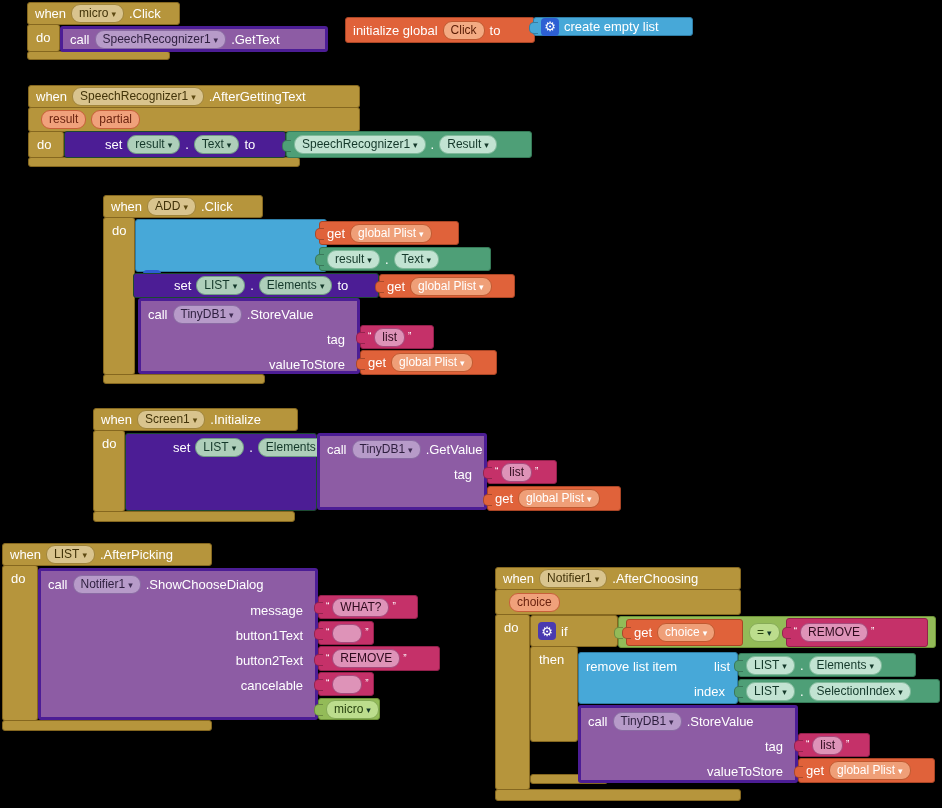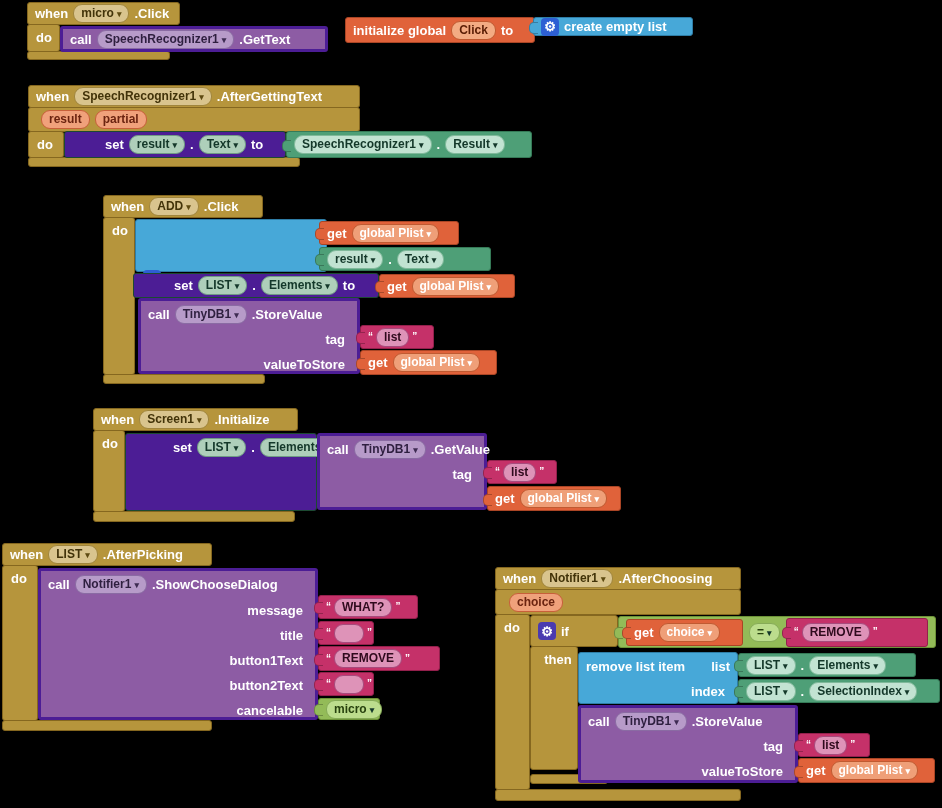--- a/index.html
+++ b/index.html
@@ -1,18 +1,18 @@
 <!DOCTYPE html>
 <html><head>
 <meta charset="utf-8">
 <style>
   html,body{margin:0;padding:0;background:#000;}
   #canvas{position:relative;width:942px;height:808px;background:#000;overflow:hidden;
           font-family:"Liberation Sans",sans-serif;font-size:13px;color:#fff;}
-  .abs{position:absolute;box-sizing:border-box;font-weight:bold;}
+  .abs{position:absolute;box-sizing:border-box;}
   .row{display:flex;align-items:center;gap:5px;padding:0 7px;white-space:nowrap;}
   .grp{position:absolute;}
   
   .gold{background:#b6953c;border:1px solid #85671f;border-radius:3px;}
   .purple{background:#8d5ca4;border:3px solid #4c1d95;border-radius:3px;}
   .dgreen{background:#4c1d95;border:1px solid #1c4a31;border-radius:3px;padding-left:40px;}
   .green{background:#4e9f77;border:1px solid #357a57;border-radius:3px;}
   .blue{background:#47a8d8;border:1px solid #2e7da6;border-radius:3px;}
   .orange{background:#e0623a;border:1px solid #aa4525;border-radius:3px;}
   .pink{background:#c53169;border:1px solid #93204c;border-radius:3px;}
@@ -291,23 +291,20 @@
         <span class="bdg bdg-pur">
           <span>Notifier1</span>
           <span class="arr darr2"></span>
         </span>
         <span>.ShowChooseDialog</span>
       </div>
       <div class="srow">
         <span>message</span>
       </div>
       <div class="srow">
-        <span>title</span>
-      </div>
-      <div class="srow">
         <span>button1Text</span>
       </div>
       <div class="srow">
         <span>button2Text</span>
       </div>
       <div class="srow">
         <span>cancelable</span>
       </div>
     </div>
     <div class="abs pink row val" style="left:316px;top:52px;width:100px;height:24px;gap:3px;">
@@ -352,21 +349,21 @@
     </div>
     <div class="abs gold" style="left:0;top:47px;width:35px;height:176px;">
       <div class="dolbl">do</div>
     </div>
     <div class="abs gold" style="left:0;top:222px;width:246px;height:12px;"></div>
 
     <div class="abs gold row" style="left:35px;top:48px;width:88px;height:32px;">
       <span class="gear indigo"></span>
       <span>if</span>
     </div>
-    <div class="abs gold" style="left:35px;top:79px;width:48px;height:124px;text-align:center;">
+    <div class="abs gold" style="left:35px;top:79px;width:48px;height:96px;">
       <div class="dolbl">then</div>
     </div>
     <div class="abs gold" style="left:35px;top:207px;width:78px;height:10px;"></div>
 
     <div class="abs lgreen row val" style="left:123px;top:49px;width:318px;height:32px;gap:6px;">
       <div class="orange row val" style="position:relative;width:112px;height:25px;">
         <span>get</span>
         <span class="bdg bdg-or">
           <span>choice</span>
           <span class="arr warr"></span>

